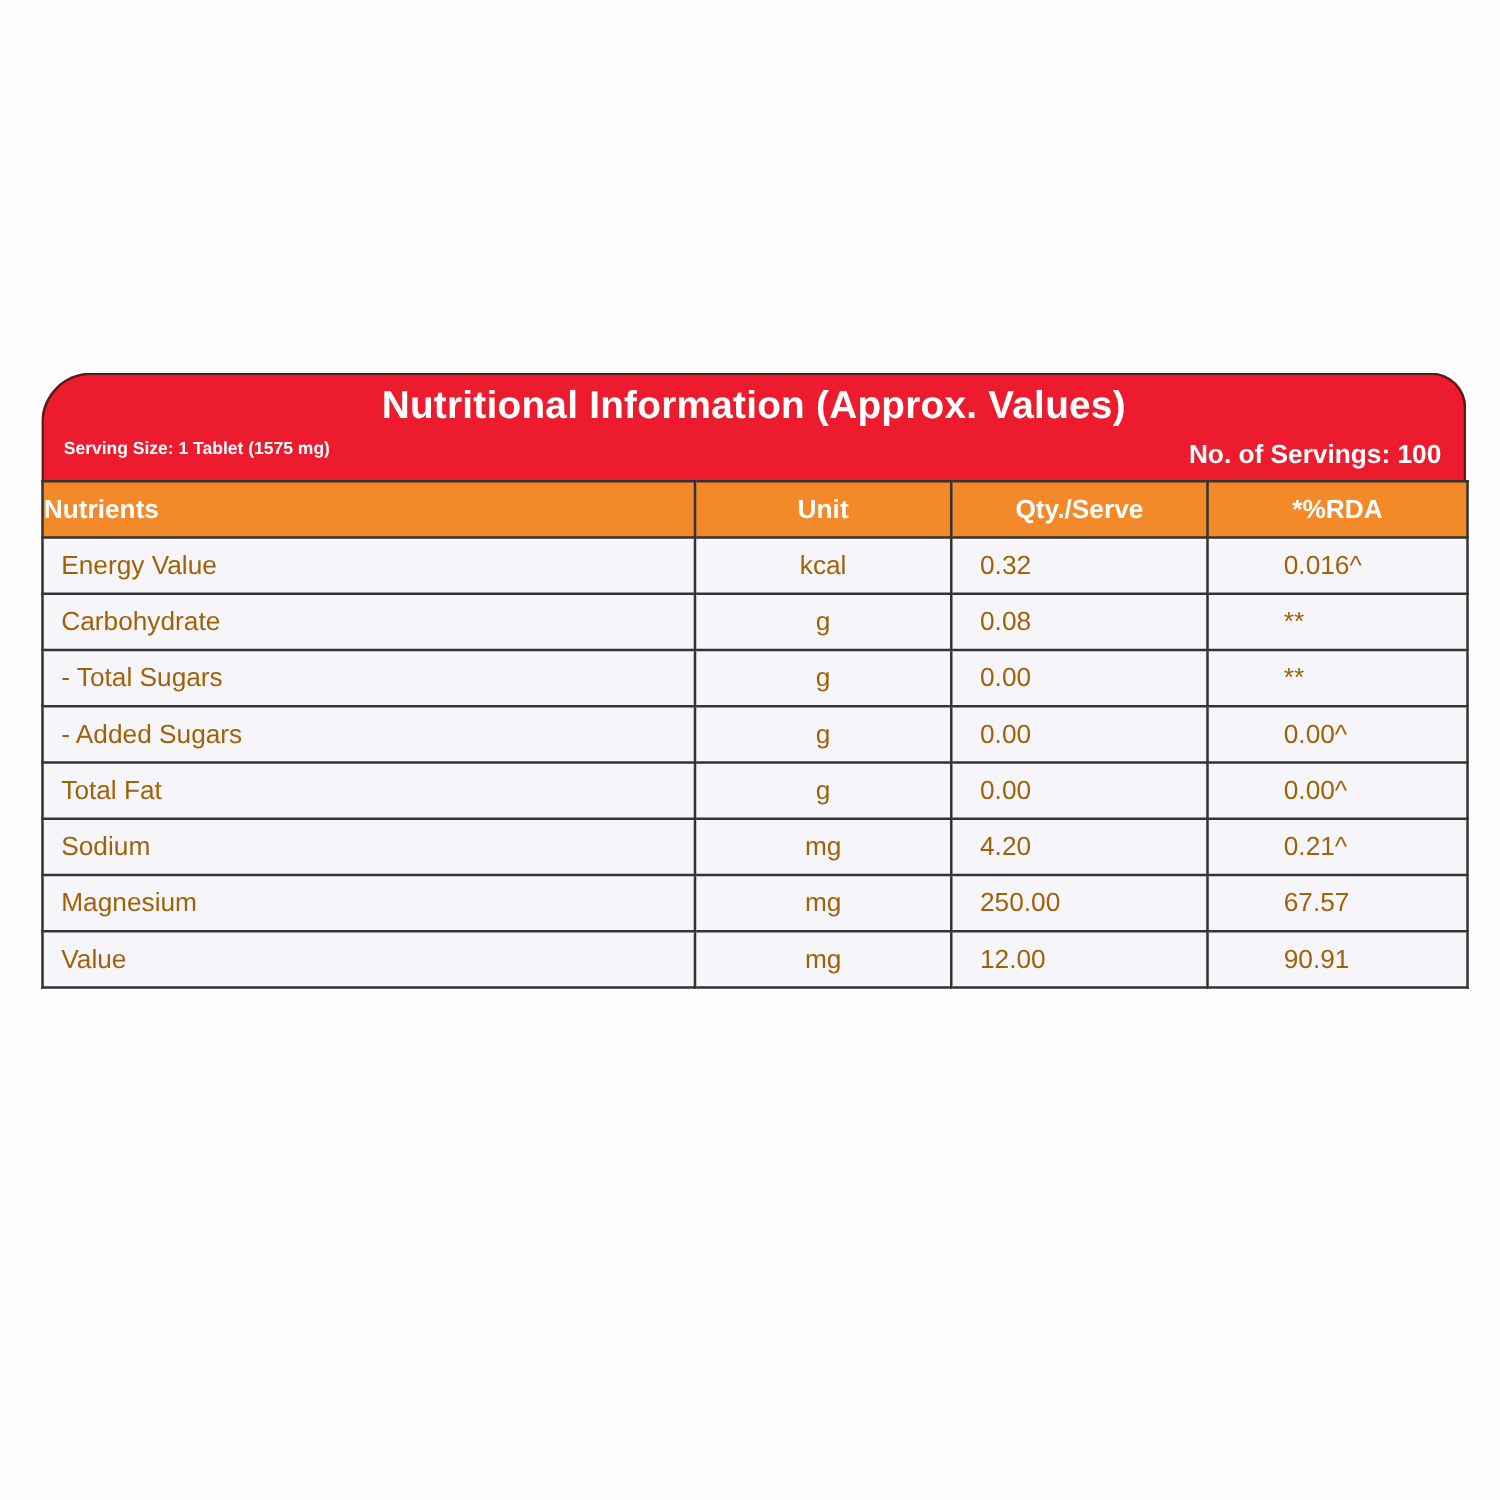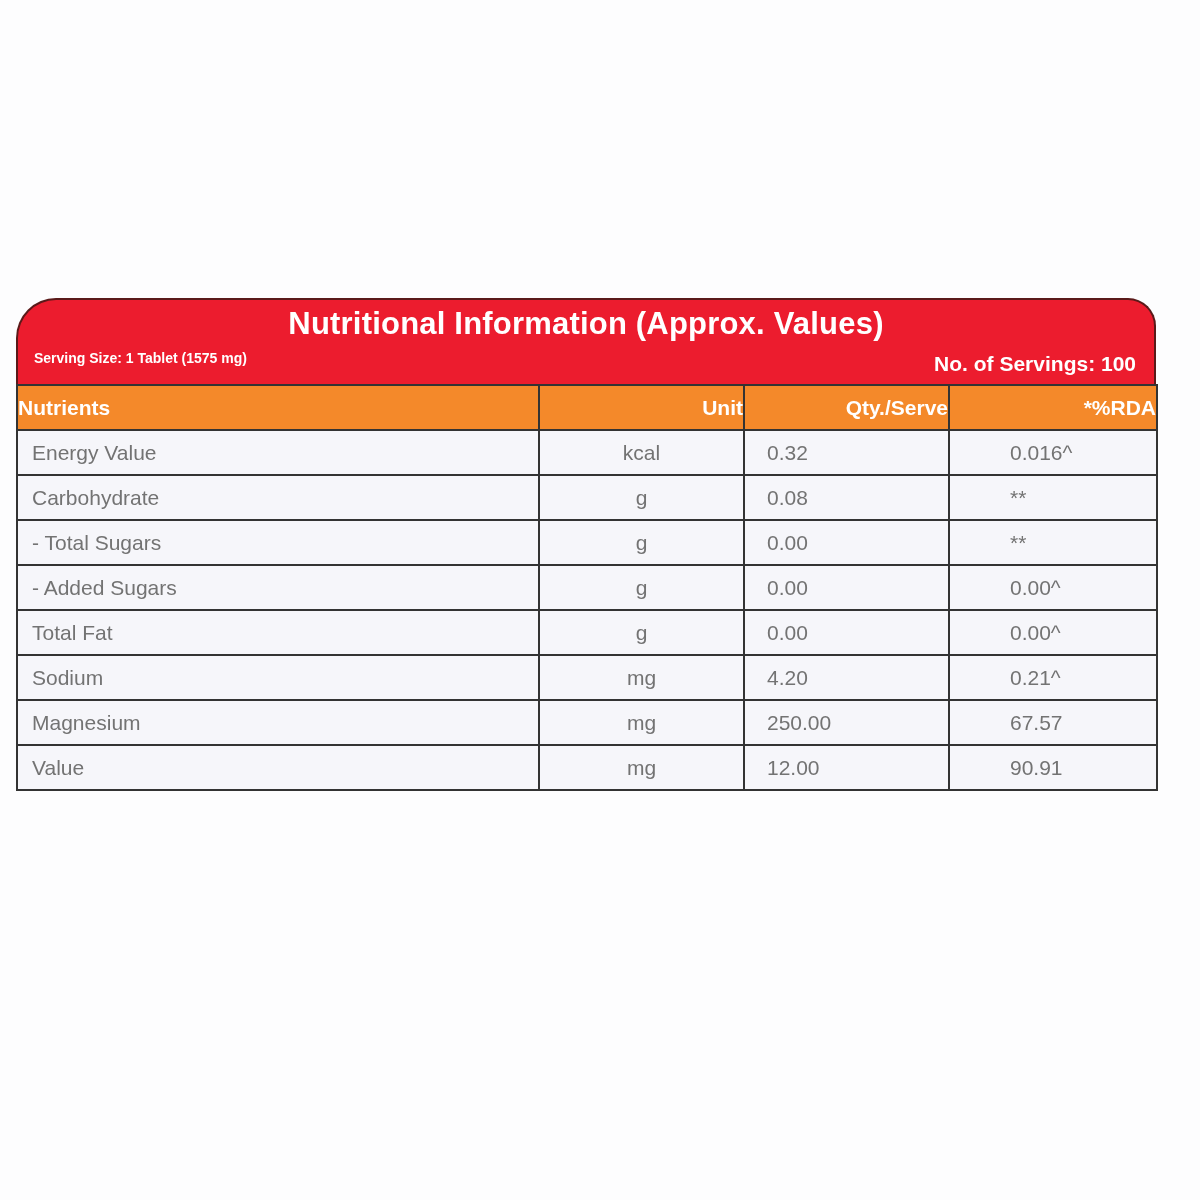--- a/index.html
+++ b/index.html
@@ -1,37 +1,37 @@
 <!DOCTYPE html>
 <html><head>
 <meta charset="utf-8">
 <style>
   html, body { margin:0; padding:0; }
   body {
     width:1200px; height:1200px; background:#fdfdfe; position:relative; overflow:hidden;
     font-family:"Liberation Sans", "DejaVu Sans", sans-serif;
   }
   .panel {
-    position:absolute; left:16px; top:298px; width:1140px;
+    position:absolute; left:33px; top:298px; width:1140px;
   }
   .header {
     background:#ec1c2e; border:2px solid #5a1a1a; border-bottom:none;
     border-radius:40px 28px 0 0; height:84px; position:relative; color:#fff;
   }
   .title {
     position:absolute; left:0; right:0; top:6px; text-align:center;
     font-size:31px; font-weight:bold; letter-spacing:0.2px;
   }
   .serving { position:absolute; left:16px; top:50px; font-size:14px; font-weight:bold; }
   .servings { position:absolute; right:18px; top:52px; font-size:21px; font-weight:bold; }
   table { border-collapse:collapse; width:1140px; table-layout:fixed; }
   td, th { border:2px solid #333; height:43px; padding:0; font-size:21px; }
-  th { background:#f4892a; color:#fff; font-weight:bold; text-align:right; }
+  th { background:#f4892a; color:#fff; font-weight:bold; text-align:center; }
   th.left { text-align:left; padding-left:0; }
-  td { background:#f6f6fa; color:#737373; }
+  td { background:#f6f6fa; color:#a16207; }
   td.name { padding-left:14px; text-align:left; }
   td.unit { text-align:center; }
   td.qty { padding-left:22px; }
   td.rda { padding-left:60px; }
   tr.section td { background:#f4892a; color:#fff; font-weight:bold; }
 </style>
 </head>
 <body>
 
 <div class="panel">

